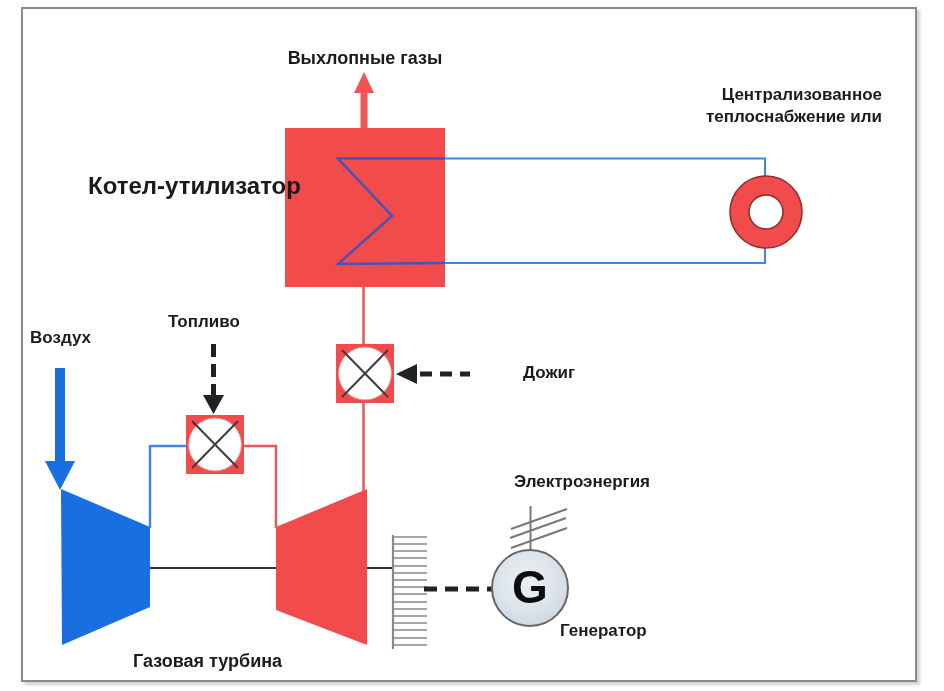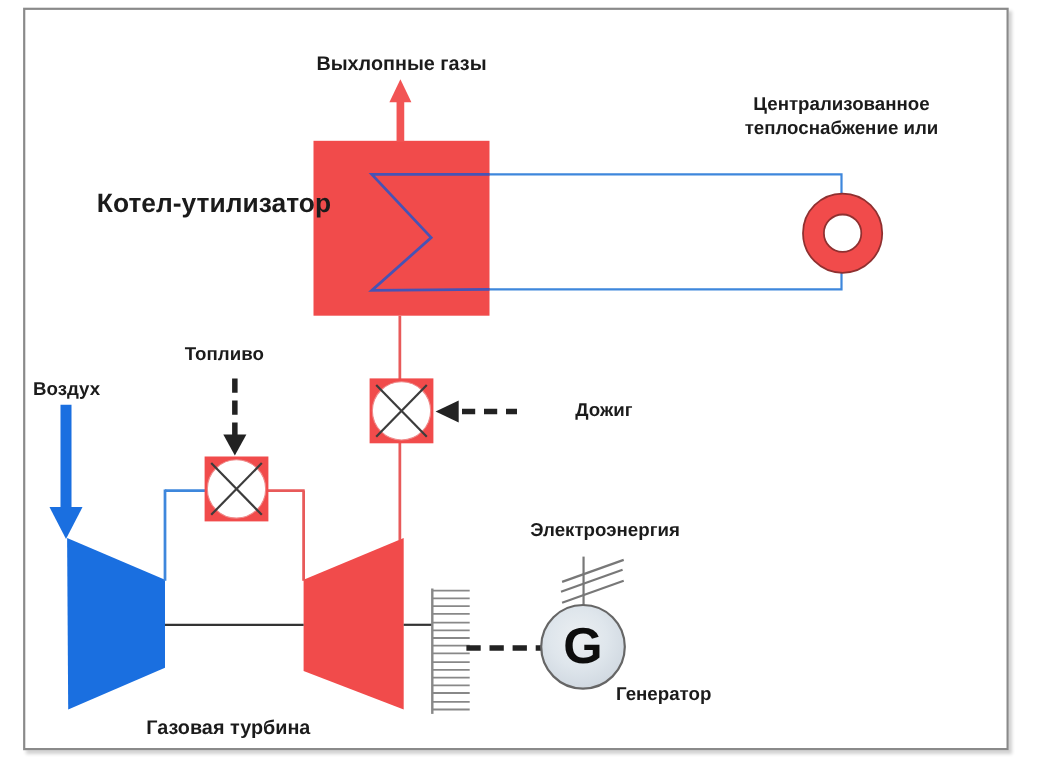--- a/index.html
+++ b/index.html
@@ -20,26 +20,26 @@
   svg{position:absolute;left:0;top:0;}
   .lbl{
     position:absolute;
     color:#1b1b1b;
     font-weight:bold;
     white-space:nowrap;
   }
   .lbl.center{text-align:center;white-space:normal;}
   #lbl-exhaust{left:272px;top:48px;width:186px;font-size:18px;text-align:center;}
   #lbl-boiler{left:88px;top:172px;width:186px;font-size:24px;text-align:right;}
-  #lbl-heat{left:648px;top:84px;width:234px;font-size:17px;line-height:22px;text-align:center;}
+  #lbl-heat{left:648px;top:84px;width:234px;font-size:17px;line-height:22px;text-align:right;}
   #lbl-fuel{left:168px;top:312px;width:94px;font-size:17px;text-align:left;}
-  #lbl-air{left:30px;top:344px;font-size:17px;}
+  #lbl-air{left:30px;top:328px;font-size:17px;}
   #lbl-afterburn{left:479px;top:363px;font-size:17px;margin-left:44px;}
   #lbl-turbine{left:133px;top:639px;font-size:18px;margin-top:12px;}
-  #lbl-electricity{left:482px;top:472px;font-size:17px;}
+  #lbl-electricity{left:514px;top:472px;font-size:17px;}
   #lbl-generator{left:560px;top:621px;font-size:17px;}
   #gen-letter{
     position:absolute;left:503px;top:561px;width:54px;height:54px;
     font-size:46px;font-weight:bold;color:#0d0d0d;
     text-align:center;line-height:52px;
   }
 </style>
 </head>
 <body>
 

